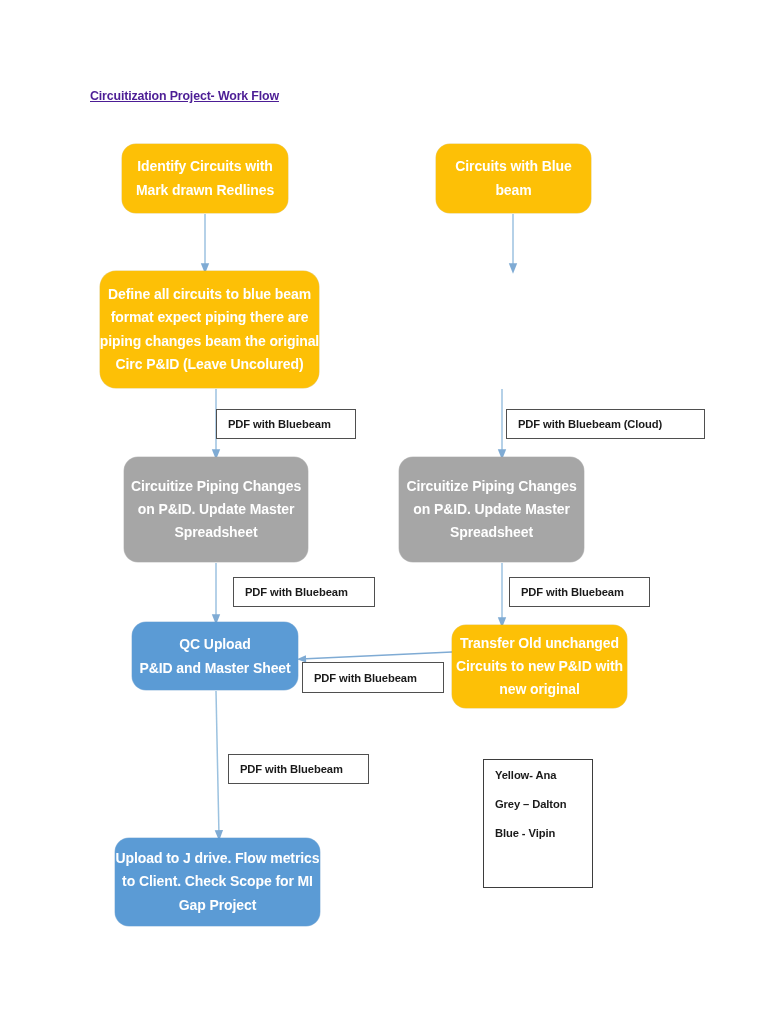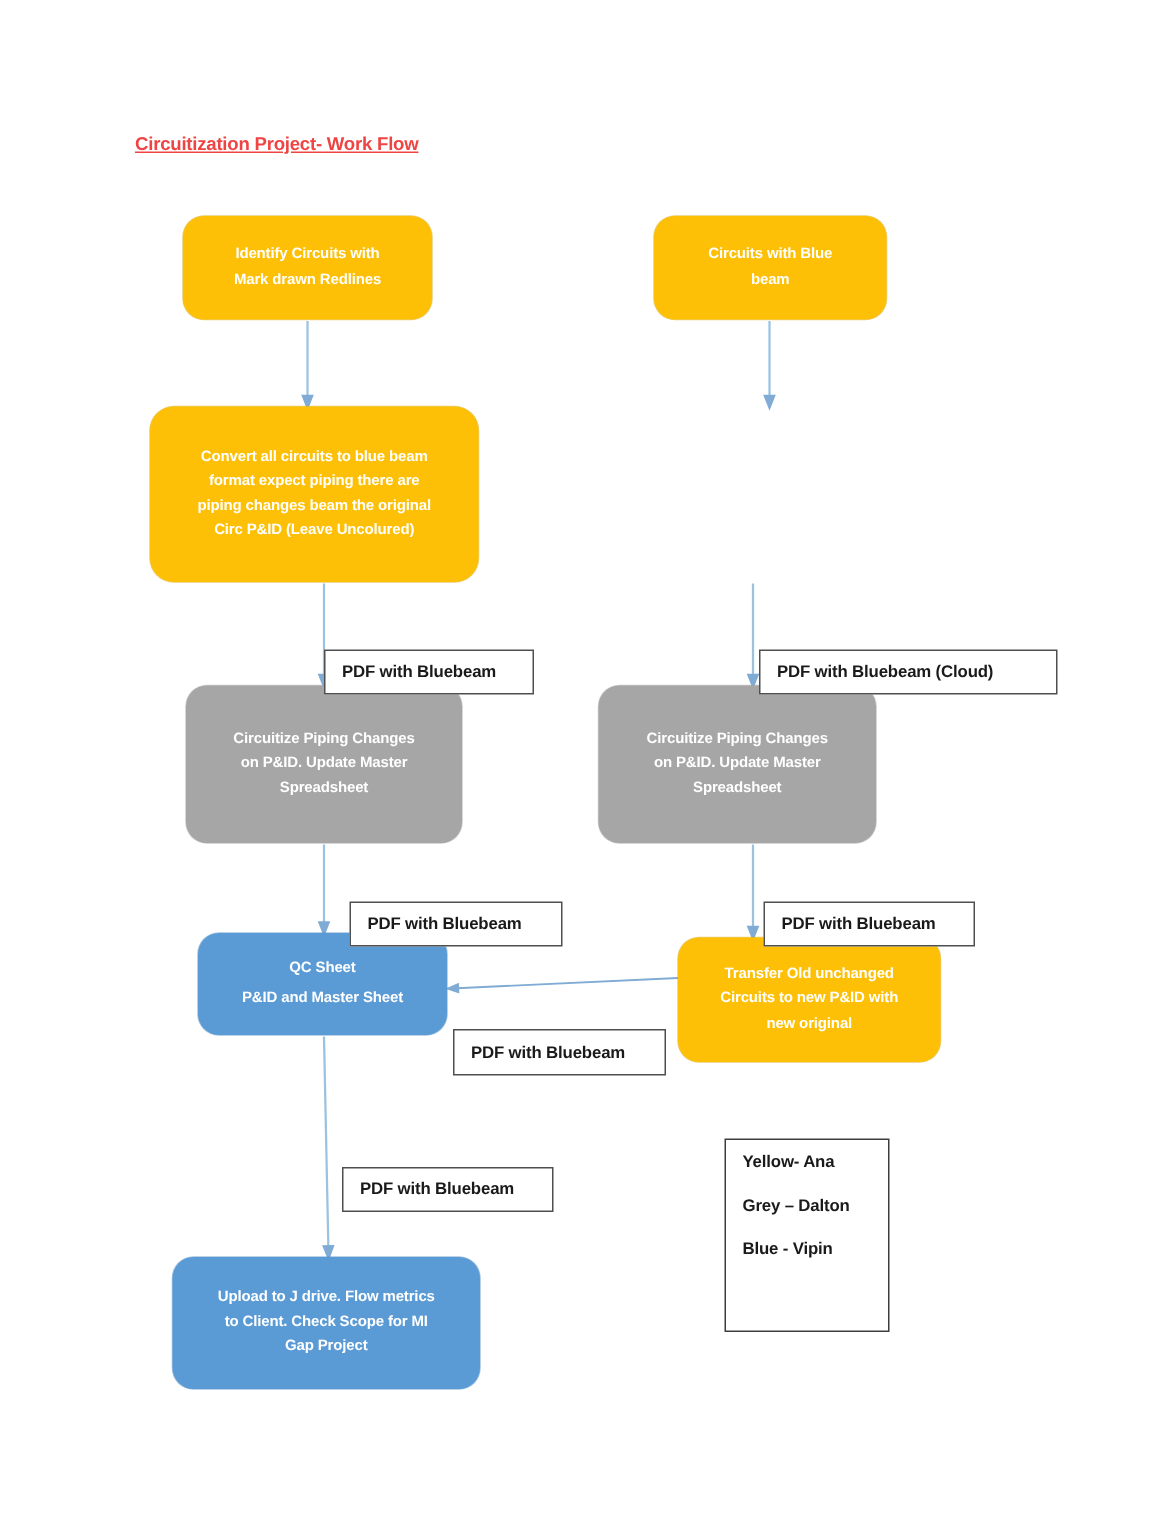--- a/index.html
+++ b/index.html
@@ -26,37 +26,37 @@
     pointer-events: none;
   }
 
   
   .doc-title {
     position: absolute;
     left: 90px;
     top: 89px;
     font-size: 12.4px;
     font-weight: bold;
-    color: #ef4444;
+    color: #4c1d95;
     text-decoration: underline;
     letter-spacing: -0.15px;
     white-space: nowrap;
   }
 
   
   .node {
     position: absolute;
     box-sizing: border-box;
     display: flex;
     flex-direction: column;
     align-items: center;
     justify-content: center;
     text-align: center;
     color: #ffffff;
-    font-size: 10px;
+    font-size: 14px;
     font-weight: bold;
     line-height: 1.65;
     letter-spacing: -0.1px;
     padding: 6px 12px;
     border-radius: 14px;
   }
   .node .ln { display: block; white-space: nowrap; }
   .node.yellow { background: #FDC006; }
   .node.grey   { background: #A6A6A6; }
   .node.blue   { background: #5B9BD5; }
@@ -86,21 +86,20 @@
     background: #ffffff;
     border: 1.1px solid #4f4f4f;
     display: flex;
     align-items: center;
     font-size: 11.2px;
     font-weight: bold;
     color: #1a1a1a;
     letter-spacing: -0.1px;
     padding-left: 11px;
     white-space: nowrap;
-    margin-top: 24px;
   }
   #lb-1 { left: 216px; top: 409px; width: 140px; height: 30px; }
   #lb-2 { left: 506px; top: 409px; width: 199px; height: 30px; }
   #lb-3 { left: 233px; top: 577px; width: 142px; height: 30px; }
   #lb-4 { left: 509px; top: 577px; width: 141px; height: 30px; }
   #lb-5 { left: 302px; top: 662px; width: 142px; height: 31px; }
   #lb-6 { left: 228px; top: 754px; width: 141px; height: 30px; }
 
   
   #legend {
@@ -159,41 +158,41 @@
     <span class="ln">Identify Circuits with</span>
     <span class="ln">Mark drawn Redlines</span>
   </div>
 
   <div class="node yellow" id="n-bluebeam-src">
     <span class="ln">Circuits with Blue</span>
     <span class="ln">beam</span>
   </div>
 
   <div class="node yellow" id="n-convert">
-    <span class="ln">Convert all circuits to blue beam</span>
+    <span class="ln">Define all circuits to blue beam</span>
     <span class="ln">format expect piping there are</span>
     <span class="ln">piping changes beam the original</span>
     <span class="ln">Circ P&amp;ID (Leave Uncolured)</span>
   </div>
 
 
   <div class="node grey" id="n-circuitize-l">
     <span class="ln">Circuitize Piping Changes</span>
     <span class="ln">on P&amp;ID. Update Master</span>
     <span class="ln">Spreadsheet</span>
   </div>
 
   <div class="node grey" id="n-circuitize-r">
     <span class="ln">Circuitize Piping Changes</span>
     <span class="ln">on P&amp;ID. Update Master</span>
     <span class="ln">Spreadsheet</span>
   </div>
 
   <div class="node blue" id="n-qc">
-    <span class="ln">QC Sheet</span>
+    <span class="ln">QC Upload</span>
     <span class="ln">P&amp;ID and Master Sheet</span>
   </div>
 
   <div class="node yellow" id="n-transfer">
     <span class="ln">Transfer Old unchanged</span>
     <span class="ln">Circuits to new P&amp;ID with</span>
     <span class="ln">new original</span>
   </div>
 
   <div class="node blue" id="n-upload">

